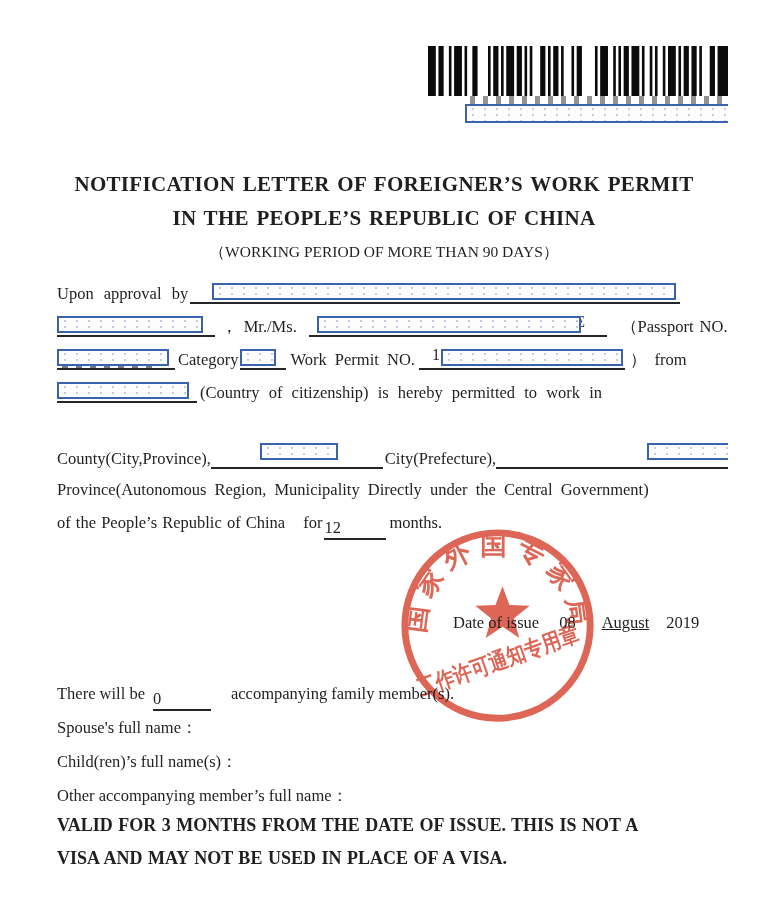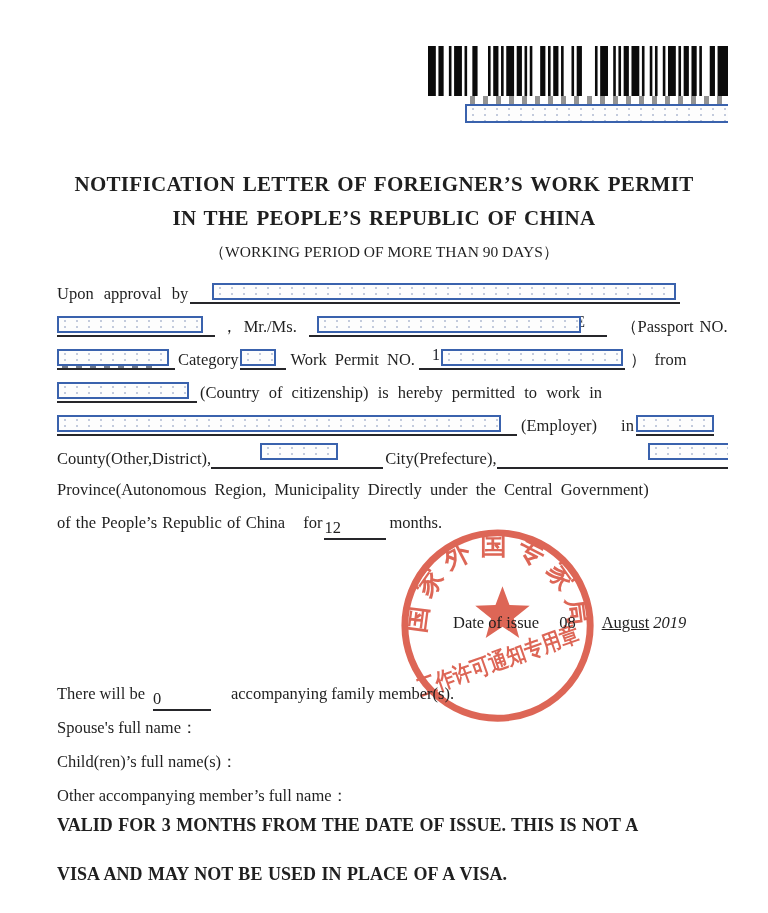--- a/index.html
+++ b/index.html
@@ -35,21 +35,21 @@
         background-size:12px 6px;z-index:2;}
   .rbox.raised{bottom:7px;}
   .peek{position:absolute;bottom:2px;z-index:1;font-size:16px;color:#20242c;}
   .peek-strip{position:absolute;left:62px;top:366px;width:96px;height:4px;opacity:.7;z-index:1;
       background:repeating-linear-gradient(90deg,#33415c 0 6px,transparent 6px 14px);}
 
   
   .dateline{position:absolute;left:453px;top:613px;font-size:16.5px;white-space:nowrap;z-index:3;}
   .dateline .day{margin-left:20px;text-align:right;}
   .dateline .month{margin-left:26px;text-decoration:underline;}
-  .dateline .year{margin-left:4px;font-style:italic;}
+  .dateline .year{margin-left:17px;}
 
   
   .stamp{position:absolute;left:397px;top:527px;width:207px;height:207px;z-index:2;}
   .stamp text{font-family:"DejaVu Sans", sans-serif;font-weight:bold;}
 
   .boldline{font-weight:bold;font-size:18px;word-spacing:1px;}
 </style>
 </head>
 <body>
 
@@ -112,26 +112,23 @@
 
   <div class="line" style="top:347px;word-spacing:4px;">
     <span class="blank" style="width:118px;"><span class="rbox" style="left:0;width:112px;"></span></span><span style="margin-left:3px;">Category</span><span class="blank" style="width:46px;margin-left:2px;"><span class="rbox" style="left:0;width:36px;"></span></span><span style="margin-left:4px;">Work Permit NO.</span><span class="blank" style="width:206px;margin-left:4px;"><span class="peek" style="left:13px;">1</span><span class="rbox" style="left:22px;right:2px;"></span></span><span style="margin-left:5px;">） from</span>
   </div>
   <div class="peek-strip"></div>
 
   <div class="line" style="top:380px;word-spacing:5px;">
     <span class="blank" style="width:140px;"><span class="rbox" style="left:0;width:132px;"></span></span><span style="margin-left:3px;">(Country of citizenship) is hereby permitted to work in</span>
   </div>
 
-  <div class="line" style="top:413px;word-spacing:2px;">
-    <span class="blank" style="width:460px;"><span class="rbox" style="left:0;width:444px;"></span></span><span style="margin-left:4px;">(Employer)</span><span style="margin-left:24px;">in</span><span class="blank" style="width:78px;margin-left:2px;"><span class="rbox" style="left:0;right:0;"></span></span>
-  </div>
 
   <div class="line" style="top:446px;">
-    <span>County(Other,District),</span><span class="blank" style="width:172px;"><span class="rbox raised" style="left:49px;width:78px;"></span></span><span style="margin-left:2px;">City(Prefecture),</span><span class="blank" style="width:271px;"><span class="rbox raised" style="left:151px;right:0;"></span></span>
+    <span>County(City,Province),</span><span class="blank" style="width:172px;"><span class="rbox raised" style="left:49px;width:78px;"></span></span><span style="margin-left:2px;">City(Prefecture),</span><span class="blank" style="width:271px;"><span class="rbox raised" style="left:151px;right:0;"></span></span>
   </div>
 
   <div class="line" style="top:479px;word-spacing:4px;">
     <span>Province(Autonomous Region, Municipality Directly under the Central Government)</span>
   </div>
 
   <div class="line" style="top:512px;word-spacing:1px;">
     <span>of the People’s Republic of China</span><span style="margin-left:18px;">for</span><span class="blank nofill" style="width:62px;margin-left:2px;"><span>12</span></span><span style="margin-left:3px;">months.</span>
   </div>
 
@@ -160,17 +157,17 @@
   <div class="line" style="top:785px;">
     <span>Other accompanying member’s full name：</span>
   </div>
   <div class="line" style="top:751px;">
     <span>Child(ren)’s full name(s)：</span>
   </div>
 
   <div class="line boldline" style="top:814px;">
     <span>VALID FOR 3 MONTHS FROM THE DATE OF ISSUE. THIS IS NOT A</span>
   </div>
-  <div class="line boldline" style="top:847px;margin-top:16px;">
+  <div class="line boldline" style="top:847px;">
     <span>VISA AND MAY NOT BE USED IN PLACE OF A VISA.</span>
   </div>
 
 </div>
 
 </body></html>

